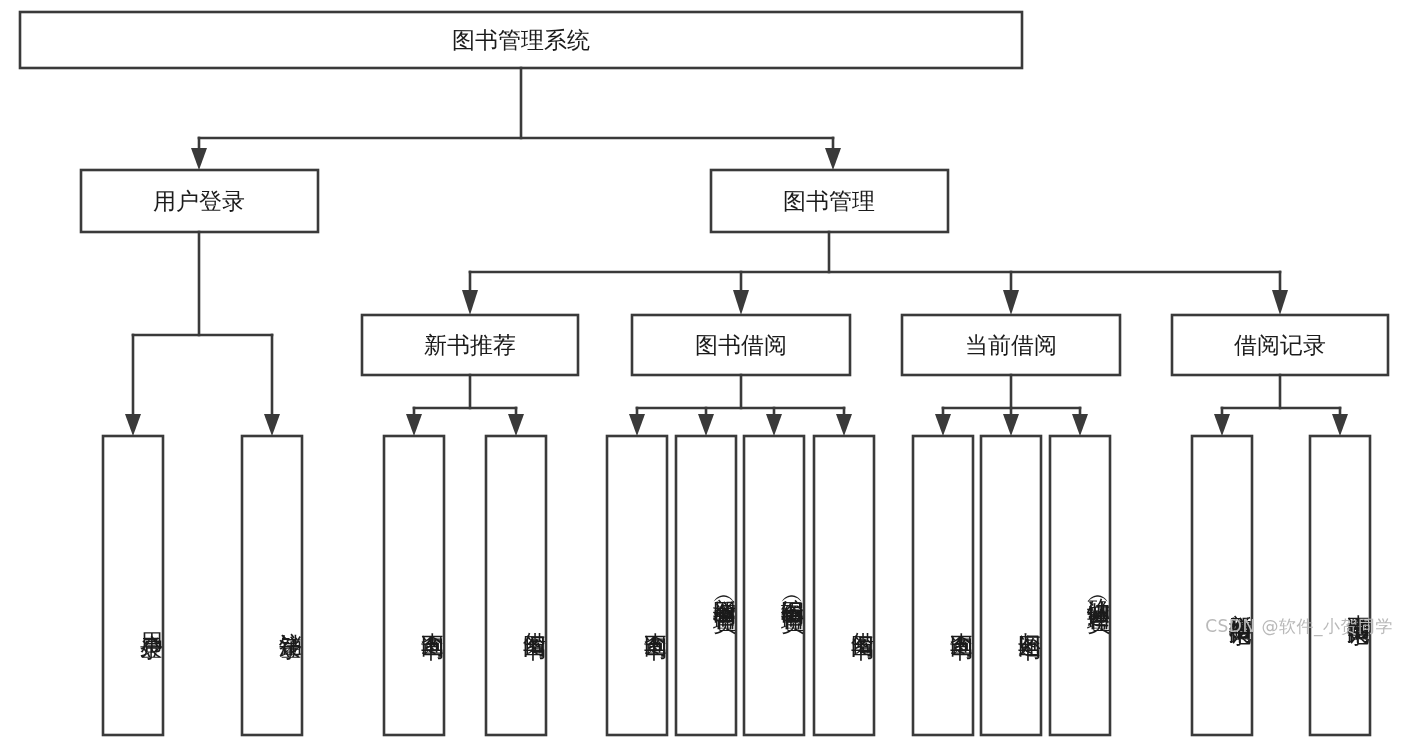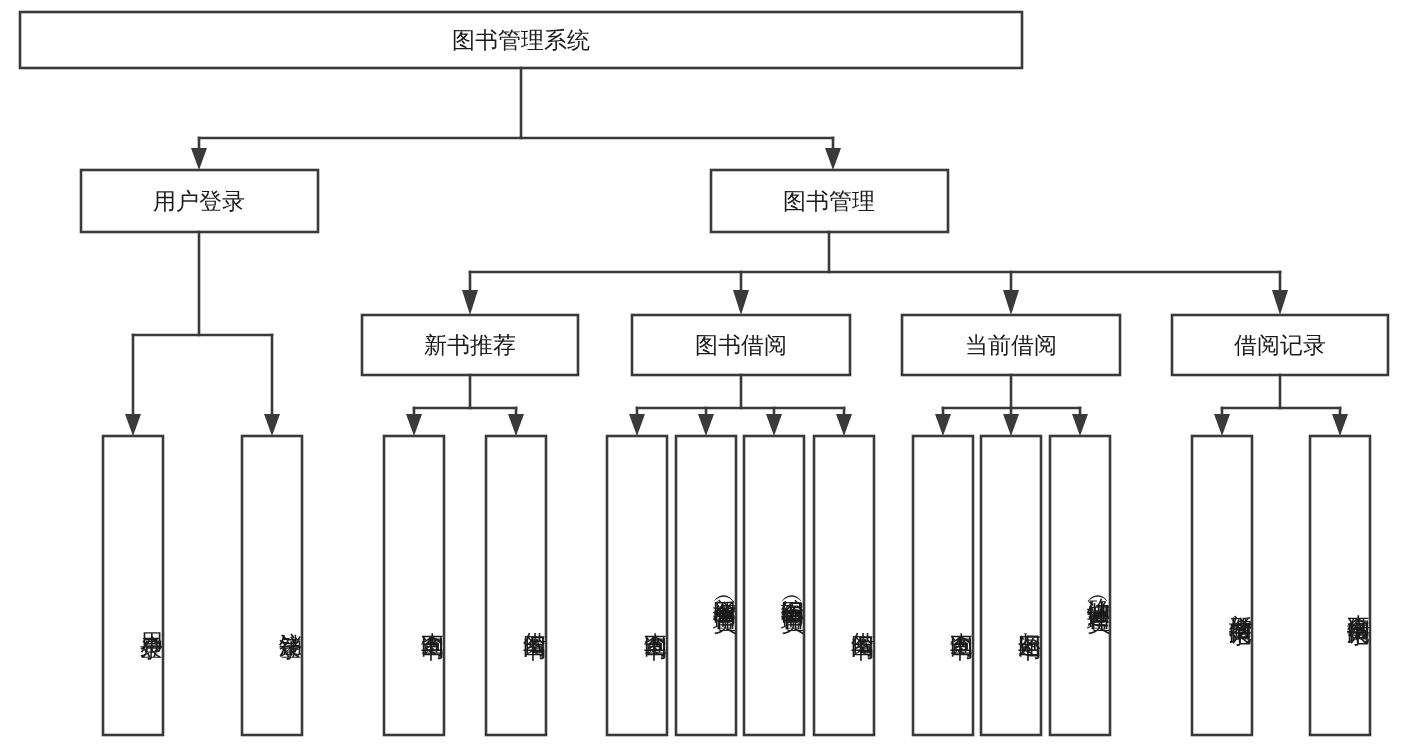--- a/index.html
+++ b/index.html
@@ -220,14 +220,15 @@
   <div class="leaf-label-wrap" style="left:744px; top:443px; width:60px; height:292px;">编辑图书（管理员）</div>
   <div class="leaf-label-wrap" style="left:814px; top:500px; width:60px; height:235px;">借阅图书</div>
 
   <div class="leaf-label-wrap" style="left:913px; top:500px; width:60px; height:235px;">查询图书</div>
   <div class="leaf-label-wrap" style="left:981px; top:500px; width:60px; height:235px;">归还图书</div>
   <div class="leaf-label-wrap" style="left:1050px; top:443px; width:60px; height:292px;">确认归还（管理员）</div>
 
   <div class="leaf-label-wrap" style="left:1192px; top:468px; width:60px; height:267px;">新增借阅记录</div>
   <div class="leaf-label-wrap" style="left:1310px; top:468px; width:60px; height:267px;">查询借阅记录</div>
 
+  <div class="watermark">CSDN @软件_小贺同学</div>
 
 </div>
 
 </body></html>

